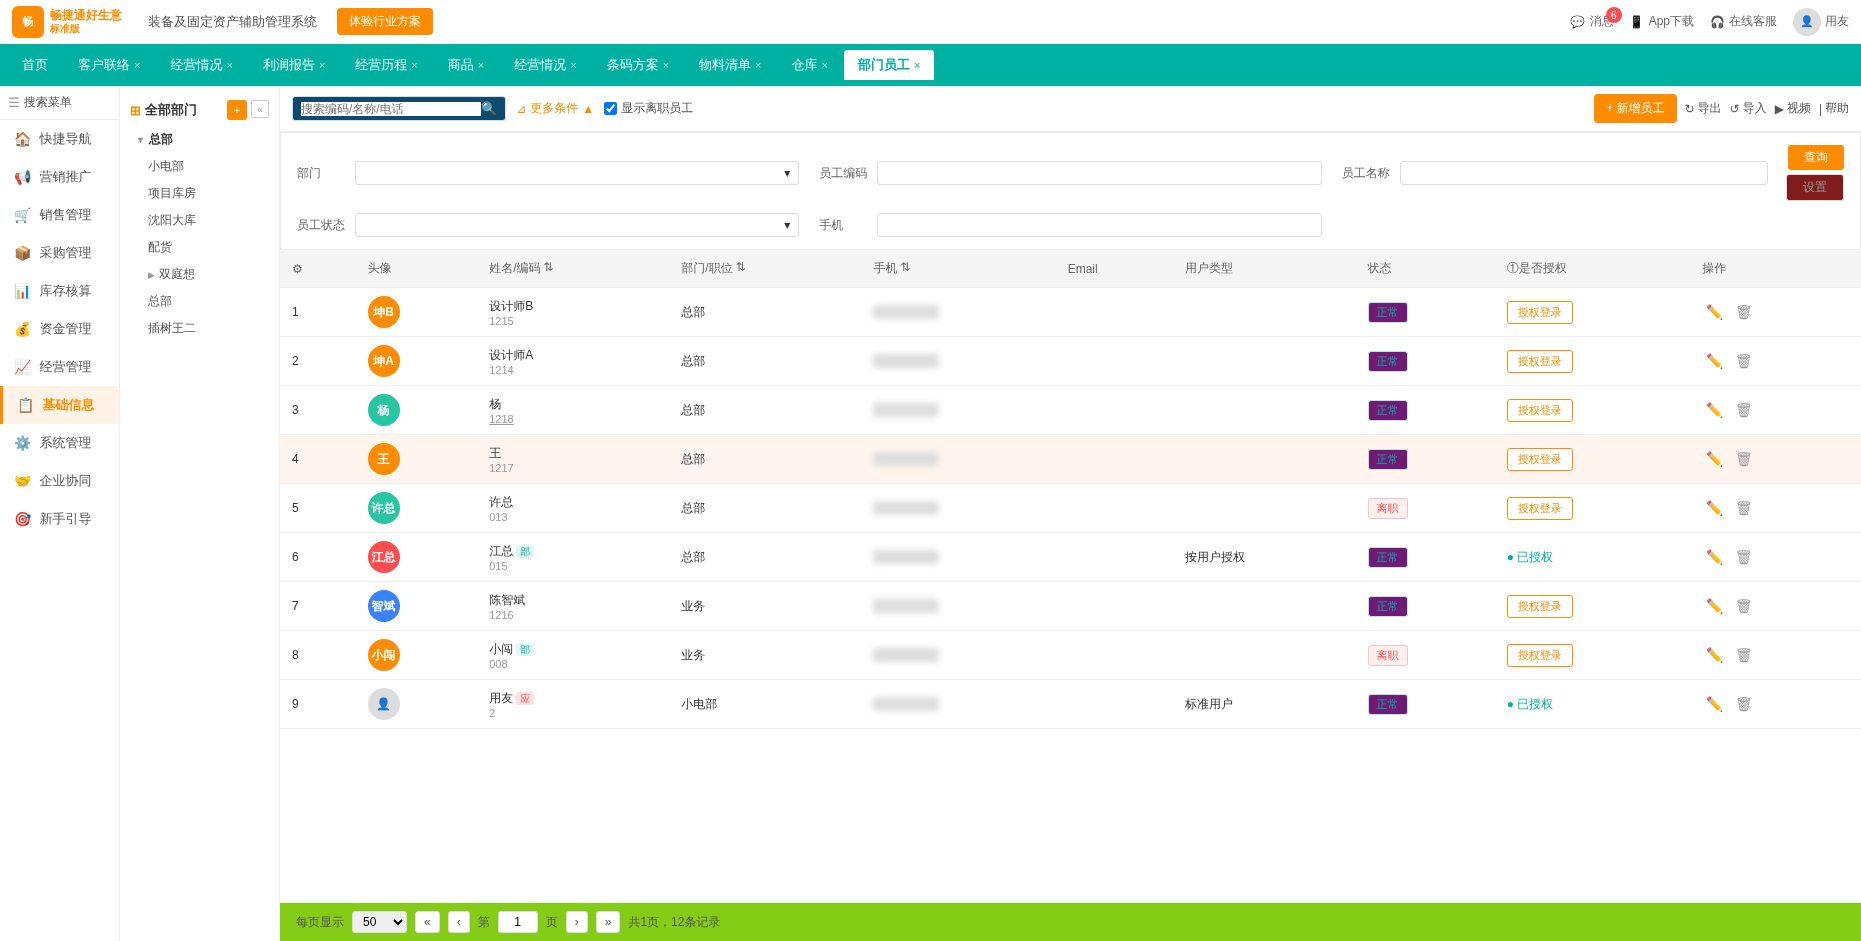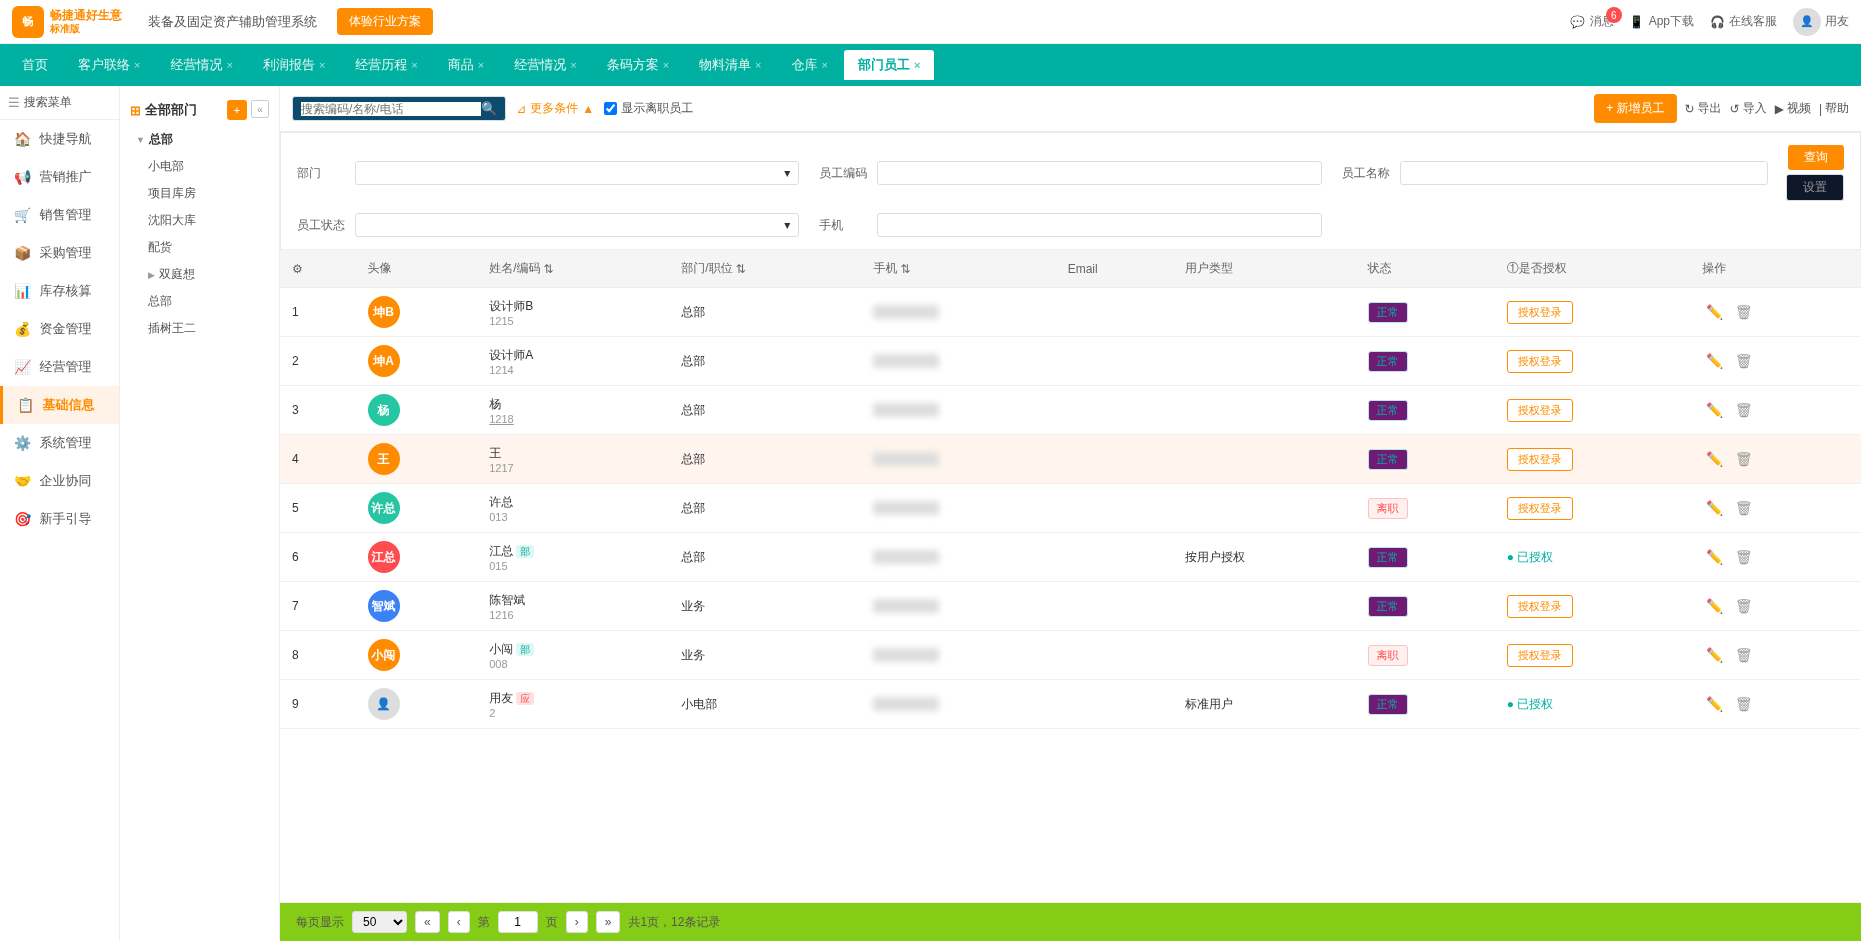--- a/index.html
+++ b/index.html
@@ -60,21 +60,21 @@
     .tool-btn { display: flex; align-items: center; gap: 3px; font-size: 12px; color: #555; cursor: pointer; border: none; background: none; }
 
     
     .filter-panel { background: #fff; border: 1px solid #e8e8e8; margin: 0; padding: 12px 16px; display: grid; grid-template-columns: 1fr 1fr 1fr; gap: 12px 20px; border-bottom: 1px solid #eee; }
     .filter-row { display: flex; align-items: center; gap: 8px; }
     .filter-label { font-size: 12px; color: #666; min-width: 50px; }
     .filter-select { border: 1px solid #ddd; border-radius: 3px; padding: 4px 8px; font-size: 12px; flex: 1; display: flex; align-items: center; justify-content: space-between; cursor: pointer; }
     .filter-input { border: 1px solid #ddd; border-radius: 3px; padding: 4px 8px; font-size: 12px; flex: 1; outline: none; }
     .filter-actions { display: flex; flex-direction: column; gap: 4px; align-items: flex-end; }
     .query-btn { background: #ff8c00; color: #fff; border: none; border-radius: 3px; padding: 4px 16px; font-size: 12px; cursor: pointer; }
-    .set-btn { background: #0f172a; color: #999; border: 1px solid #ddd; border-radius: 3px; padding: 4px 16px; font-size: 12px; cursor: pointer; }
+    .set-btn { background: #7f1d1d; color: #999; border: 1px solid #ddd; border-radius: 3px; padding: 4px 16px; font-size: 12px; cursor: pointer; }
 
     
     .table-wrap { flex: 1; overflow-y: auto; background: #fff; margin: 0; }
     table { width: 100%; border-collapse: collapse; }
     thead tr { background: #f5f5f5; }
     th { padding: 10px 12px; text-align: left; font-size: 12px; color: #666; font-weight: normal; border-bottom: 1px solid #eee; white-space: nowrap; }
     td { padding: 8px 12px; font-size: 12px; color: #333; border-bottom: 1px solid #f0f0f0; white-space: nowrap; }
     tr.highlighted { background: #fff5ee; }
     .avatar-circle { width: 32px; height: 32px; border-radius: 50%; display: flex; align-items: center; justify-content: center; color: #fff; font-size: 12px; font-weight: bold; }
     .status-badge { display: inline-block; padding: 2px 8px; border-radius: 3px; font-size: 11px; }
@@ -85,21 +85,21 @@
     .authorized::before { content: '●'; color: #00b0a0; }
     .action-btn { background: none; border: none; cursor: pointer; color: #999; font-size: 14px; padding: 2px 4px; }
     .tag-dept { background: #e0f7f4; color: #00b0a0; border-radius: 3px; font-size: 10px; padding: 1px 4px; margin-left: 3px; }
 
     
     .pagination { background: #84cc16; border-top: 1px solid #eee; padding: 8px 16px; display: flex; align-items: center; gap: 8px; font-size: 12px; color: #555; }
     .page-btn { border: 1px solid #ddd; background: #fff; border-radius: 3px; padding: 3px 8px; cursor: pointer; font-size: 12px; color: #555; }
     .page-btn:disabled { color: #ccc; cursor: not-allowed; }
     .page-input { border: 1px solid #ddd; border-radius: 3px; padding: 3px 6px; width: 40px; text-align: center; font-size: 12px; }
     .blurred { filter: blur(3px); color: transparent; background: #ddd; border-radius: 2px; }
-    .col-sort { display: flex; align-items: center; gap: 3px; cursor: pointer; }
+    .col-sort { display: flex; align-items: flex-start; gap: 3px; cursor: pointer; }
   </style>
 </head>
 <body>
 
 <div class="top-bar">
   <div class="top-bar-logo">
     <div class="logo-icon">畅</div>
     <div class="logo-text">
       <div>畅捷通好生意</div>
       <div style="font-size:10px;">标准版</div>

